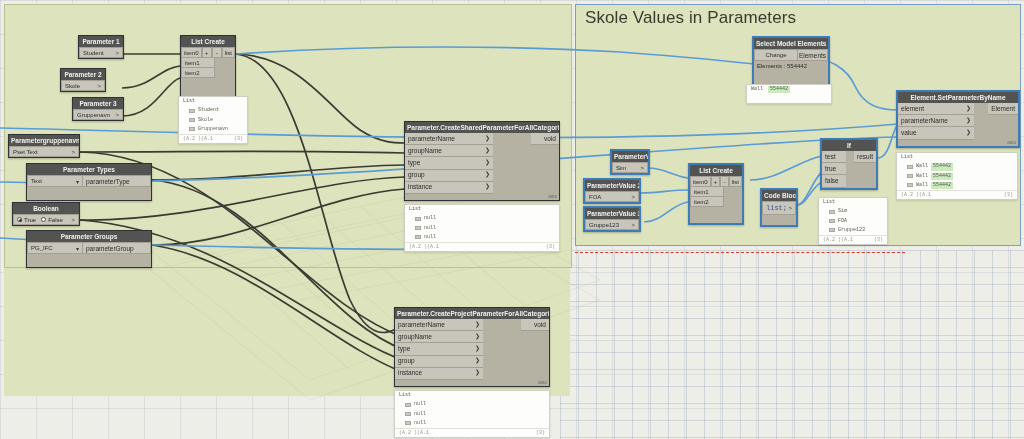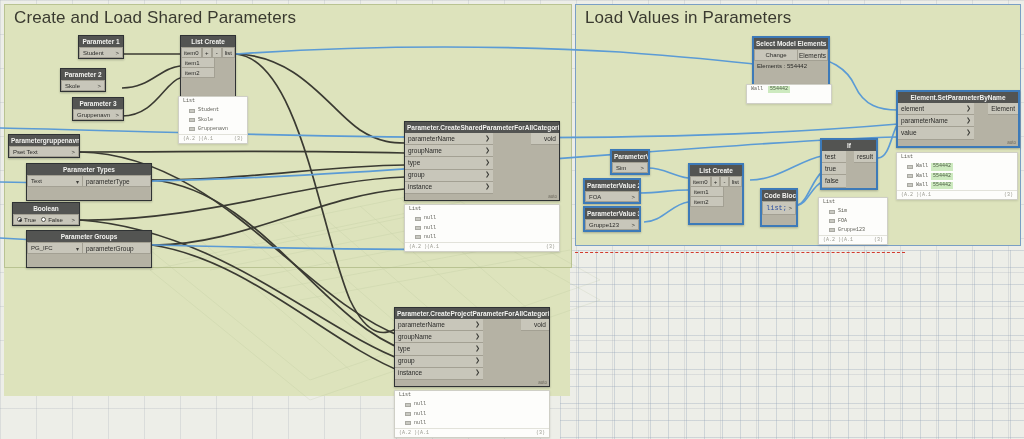--- a/index.html
+++ b/index.html
@@ -176,22 +176,21 @@
       <path d="M100,100 L250,230"></path>
         <path d="M140,92 L290,222"></path>
       <path d="M180,84 L330,214"></path>
         <path d="M220,76 L370,206"></path>
       <path d="M260,68 L410,198"></path>
     </g>
   </svg>
 
   <div class="dashline"></div>
 
-  <div class="group-title" style="left:14px;top:8px;">Create and Load Shared Parameters</div>
-  <div class="group-title" style="left:585px;top:8px;">Load Values in Parameters</div>
+  <div class="group-title" style="left:585px;top:8px;">Skole Values in Parameters</div>
 
   <svg class="wires">
     <g fill="none" stroke="#3a3a32" stroke-width="1.6">
       <path d="M122,54 C145,54 160,54 180,54"></path>
       <path d="M122,88 C150,88 160,68 180,66"></path>
       <path d="M122,116 C155,116 165,82 180,78"></path>
     </g>
 
     <g fill="none" stroke="#3a3a32" stroke-width="1.7">
       <path d="M236,54 C300,56 330,110 360,130 C380,143 395,143 405,143"></path>

